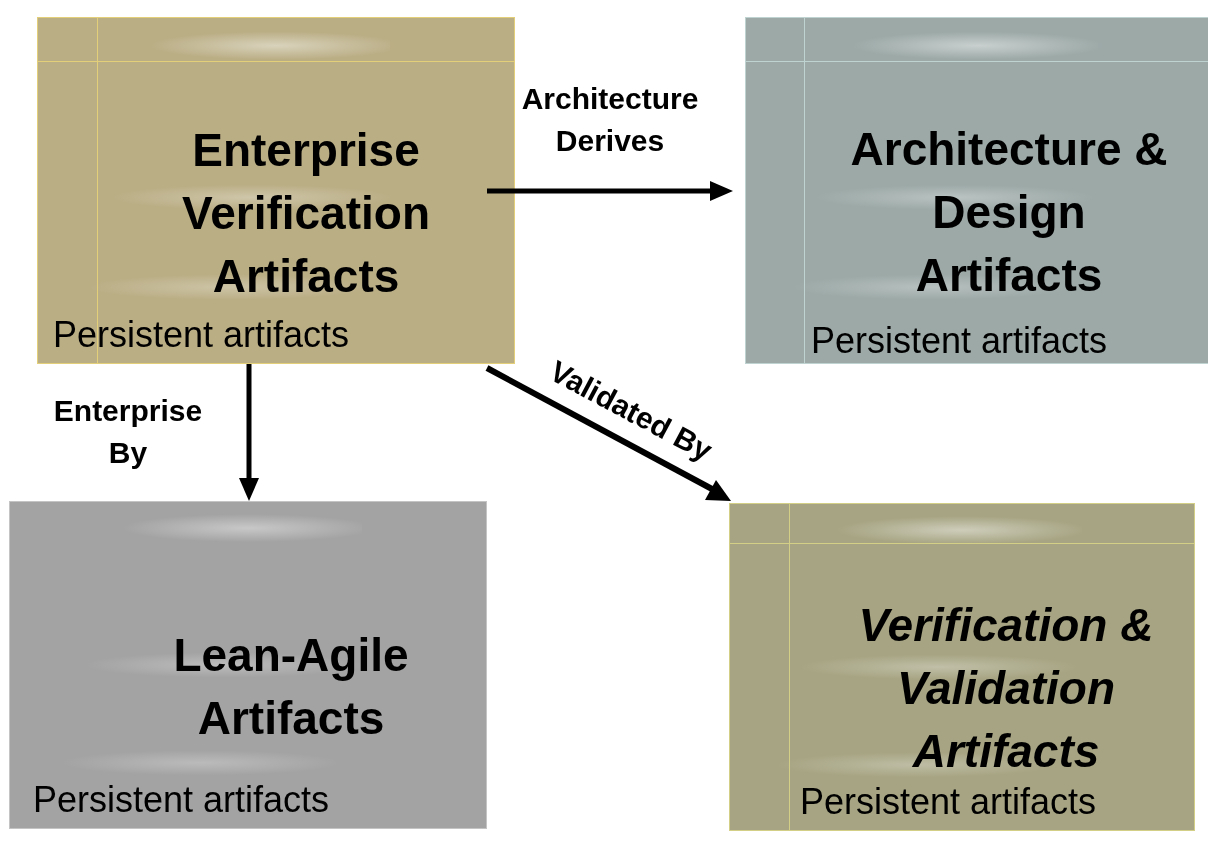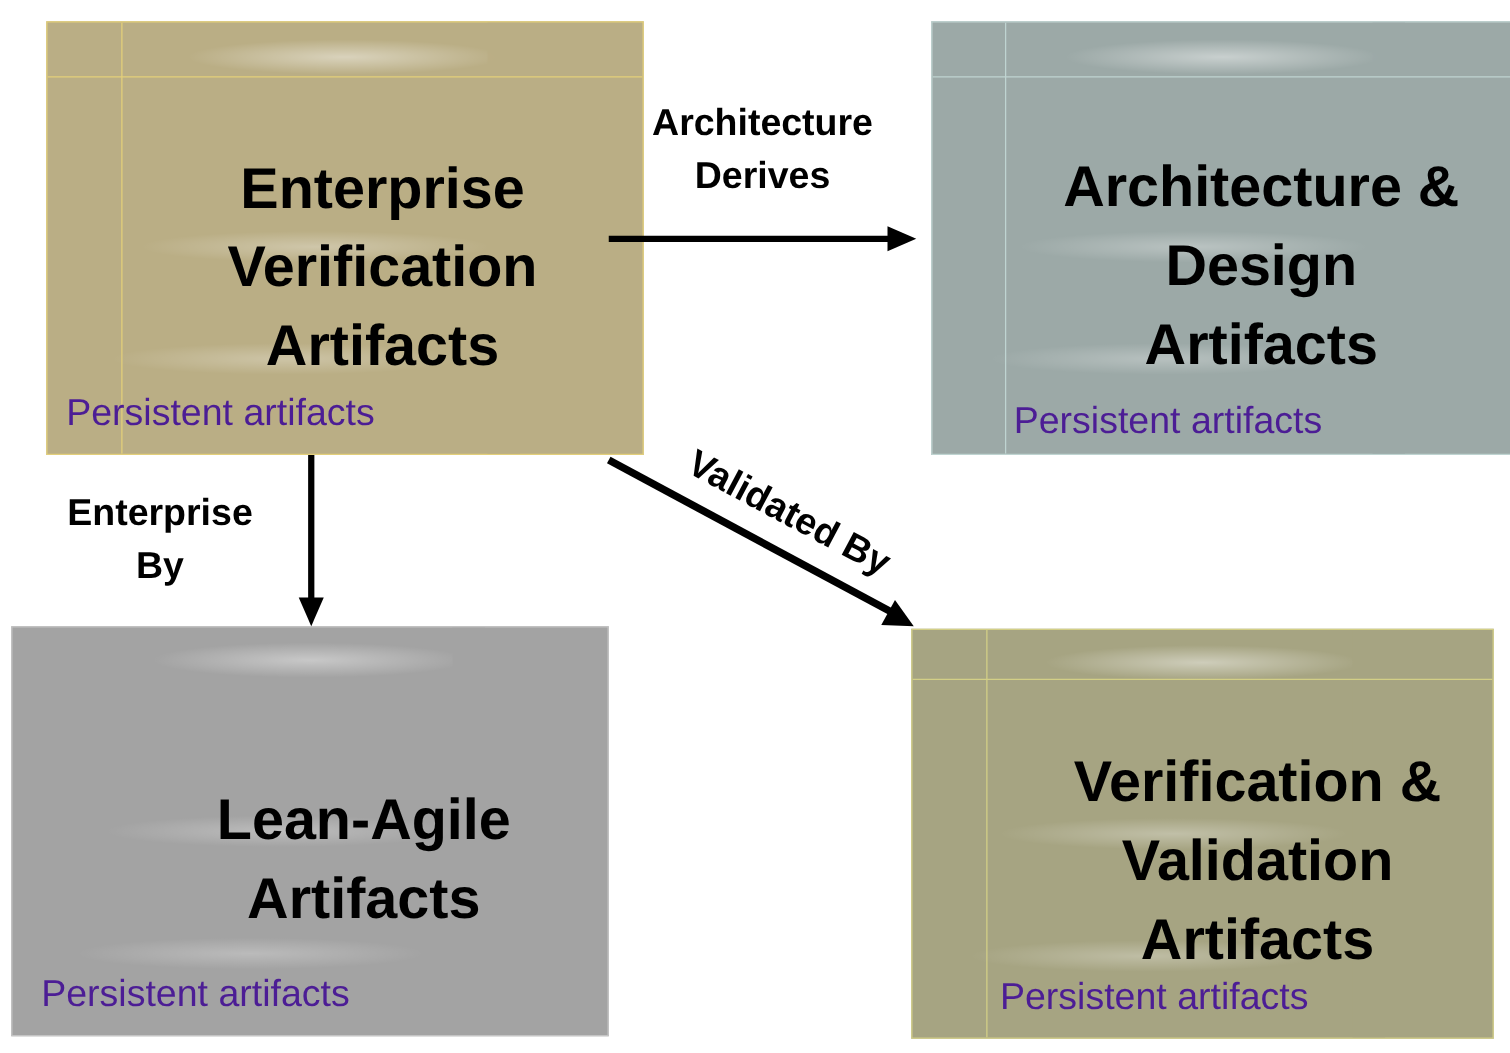--- a/index.html
+++ b/index.html
@@ -5,21 +5,21 @@
     html, body { margin:0; padding:0; background:#ffffff; }
     body { width:1208px; height:842px; position:relative; overflow:hidden;
       font-family:"Liberation Sans", sans-serif; }
     .box { position:absolute; box-sizing:border-box; overflow:hidden; }
     .box .tex { position:absolute; inset:0; pointer-events:none; }
     .box .vband { position:absolute; top:0; bottom:0; width:26px; }
     .box .hline { position:absolute; left:0; right:0; height:1px; }
     .box .vline { position:absolute; top:0; bottom:0; width:1px; }
     .box .title { position:absolute; font-weight:bold; color:#000; text-align:center;
       font-size:46px; line-height:63px; white-space:nowrap; }
-    .box .sub { position:absolute; color:#4c1d95; font-size:30px; white-space:nowrap; }
+    .box .sub { position:absolute; color:#000000; font-size:36px; white-space:nowrap; }
     .label { position:absolute; font-weight:bold; color:#000; font-size:30px;
       line-height:42px; text-align:center; white-space:nowrap; }
     svg.arrows { position:absolute; left:0; top:0; }
   </style>
 </head>
 <body>
 
 <div class="box" style="left:9px; top:17px; width:478px; height:347px; background:#BAAE85; border:1px solid #E3CF7A;margin-left:28px;">
   <div class="tex" style="background:
          radial-gradient(ellipse 180px 20px at 50% 8%, rgba(255,255,255,0.45), transparent 70%),
@@ -66,21 +66,21 @@
 </div>
 
 <div class="box" style="left:729px; top:503px; width:466px; height:328px; background:#A6A482; border:1px solid #D3CF86;">
   <div class="tex" style="background:
          radial-gradient(ellipse 180px 20px at 50% 8%, rgba(255,255,255,0.45), transparent 70%),
          radial-gradient(ellipse 200px 18px at 45% 50%, rgba(255,255,255,0.30), transparent 70%),
          radial-gradient(ellipse 200px 18px at 40% 80%, rgba(255,255,255,0.28), transparent 70%);"></div>
   <div class="vband" style="left:352px; background:rgba(166,164,130,0.9);"></div>
   <div class="hline" style="top:39px; background:#D3CF86;"></div>
   <div class="vline" style="left:59px; background:#D3CF86;"></div>
-  <div class="title" style="left:0; width:466px; top:90px; padding-left:86px; box-sizing:border-box;">
+  <div class="title" style="left:0; width:466px; top:90px; padding-left:86px; box-sizing:border-box;font-style:italic;">
     <div>Verification &amp;</div>
     <div>Validation</div>
     <div>Artifacts</div>
   </div>
   <div class="sub" style="left:70px; top:277px;">Persistent artifacts</div>
 </div>
 
 <svg class="arrows" width="1208" height="842">
 
   <g>

